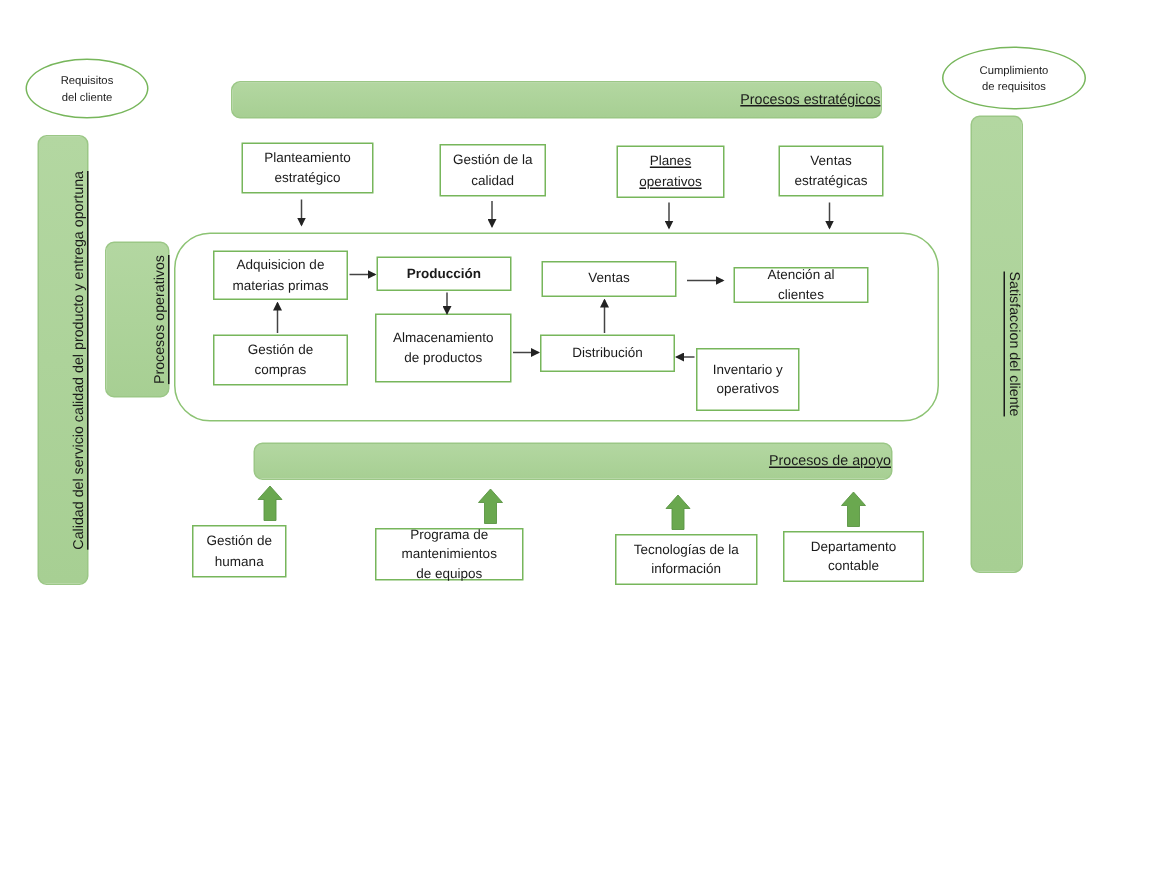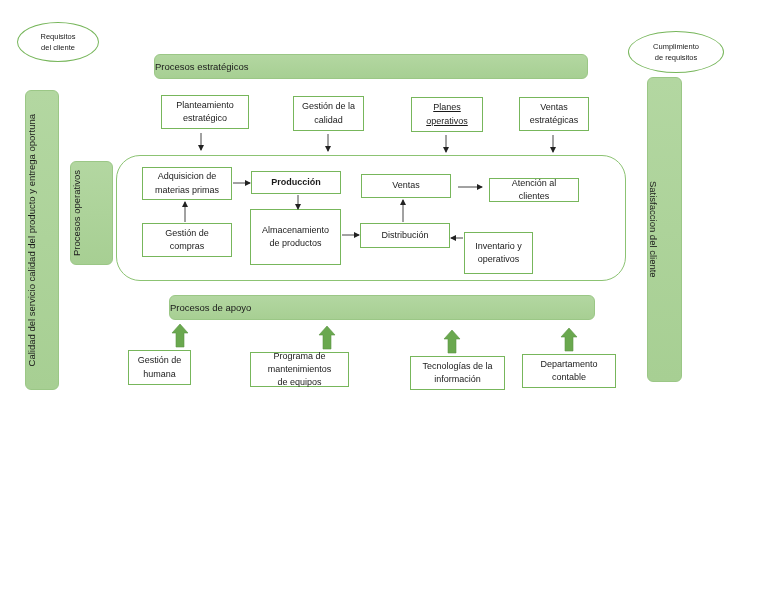--- a/index.html
+++ b/index.html
@@ -4,22 +4,22 @@
 <style>
   html, body { margin: 0; padding: 0; }
   body {
     width: 768px; height: 594px; position: relative; background: #ffffff;
     font-family: "Liberation Sans", sans-serif; color: #1a1a1a; overflow: hidden;
   }
   .abs { position: absolute; box-sizing: border-box; }
   .bar {
     background: linear-gradient(#b3d7a1, #a7cf93);
     border: 1px solid #9bc786; border-radius: 6px;
-    display: flex; align-items: center; justify-content: flex-start;
-    font-size: 9.5px; text-align: center;
+    display: flex; align-items: center; justify-content: flex-end;
+    font-size: 9.5px; text-align: center; text-decoration: underline;
   }
   .box {
     background: #fff; border: 1.5px solid #77b65b;
     display: flex; align-items: center; justify-content: center;
     font-size: 9px; line-height: 1.45; text-align: center; padding: 0 3px;
   }
   .ellipse {
     background: #fff; border: 1.5px solid #77b65b; border-radius: 50%;
     display: flex; align-items: center; justify-content: center;
     font-size: 7.5px; line-height: 1.5; text-align: center;
@@ -30,21 +30,21 @@
   .vtext {
     writing-mode: vertical-rl; white-space: nowrap; font-size: 9.5px;
   }
   .vtext.up { transform: rotate(180deg); }
   .lines { position: absolute; left: 0; top: 0; width: 768px; height: 594px; pointer-events: none; }
   .ml { white-space: pre-line; }
 </style>
 </head>
 <body>
 
-<div class="abs ellipse ml" style="left:17px;top:22px;width:82px;height:40px;text-align:center;">Requisitos
+<div class="abs ellipse ml" style="left:17px;top:39px;width:82px;height:40px;text-align:center;">Requisitos
 del cliente</div>
 <div class="abs ellipse ml" style="left:628px;top:31px;width:96px;height:42px;">Cumplimiento
 de requisitos</div>
 
 <div class="abs bar" style="left:25px;top:90px;width:34px;height:300px;">
   <span class="vtext up">Calidad del servicio calidad del producto y entrega oportuna</span>
 </div>
 <div class="abs bar" style="left:647px;top:77px;width:35px;height:305px;">
   <span class="vtext">Satisfaccion del cliente</span>
 </div>
@@ -66,21 +66,21 @@
   <span class="vtext up">Procesos operativos</span>
 </div>
 
 <div class="abs container" style="left:116px;top:155px;width:510px;height:126px;"></div>
 
 <div class="abs box ml" style="left:142px;top:167px;width:90px;height:33px;">Adquisicion de
 materias primas</div>
 <div class="abs box ml" style="left:142px;top:223px;width:90px;height:34px;">Gestión de
 compras</div>
 <div class="abs box ml" style="left:251px;top:171px;width:90px;height:23px;font-weight:bold;">Producción</div>
-<div class="abs box ml" style="left:250px;top:209px;width:91px;height:56px;">Almacenamiento
+<div class="abs box ml" style="left:250px;top:209px;width:91px;height:46px;">Almacenamiento
 de productos</div>
 <div class="abs box ml" style="left:361px;top:174px;width:90px;height:24px;">Ventas</div>
 <div class="abs box ml" style="left:360px;top:223px;width:90px;height:25px;">Distribución</div>
 <div class="abs box ml" style="left:489px;top:178px;width:90px;height:24px;">Atención al
 clientes</div>
 <div class="abs box ml" style="left:464px;top:232px;width:69px;height:42px;">Inventario y
 operativos</div>
 
 <div class="abs bar" style="left:169px;top:295px;width:426px;height:25px;">
   <span>Procesos de apoyo</span>

